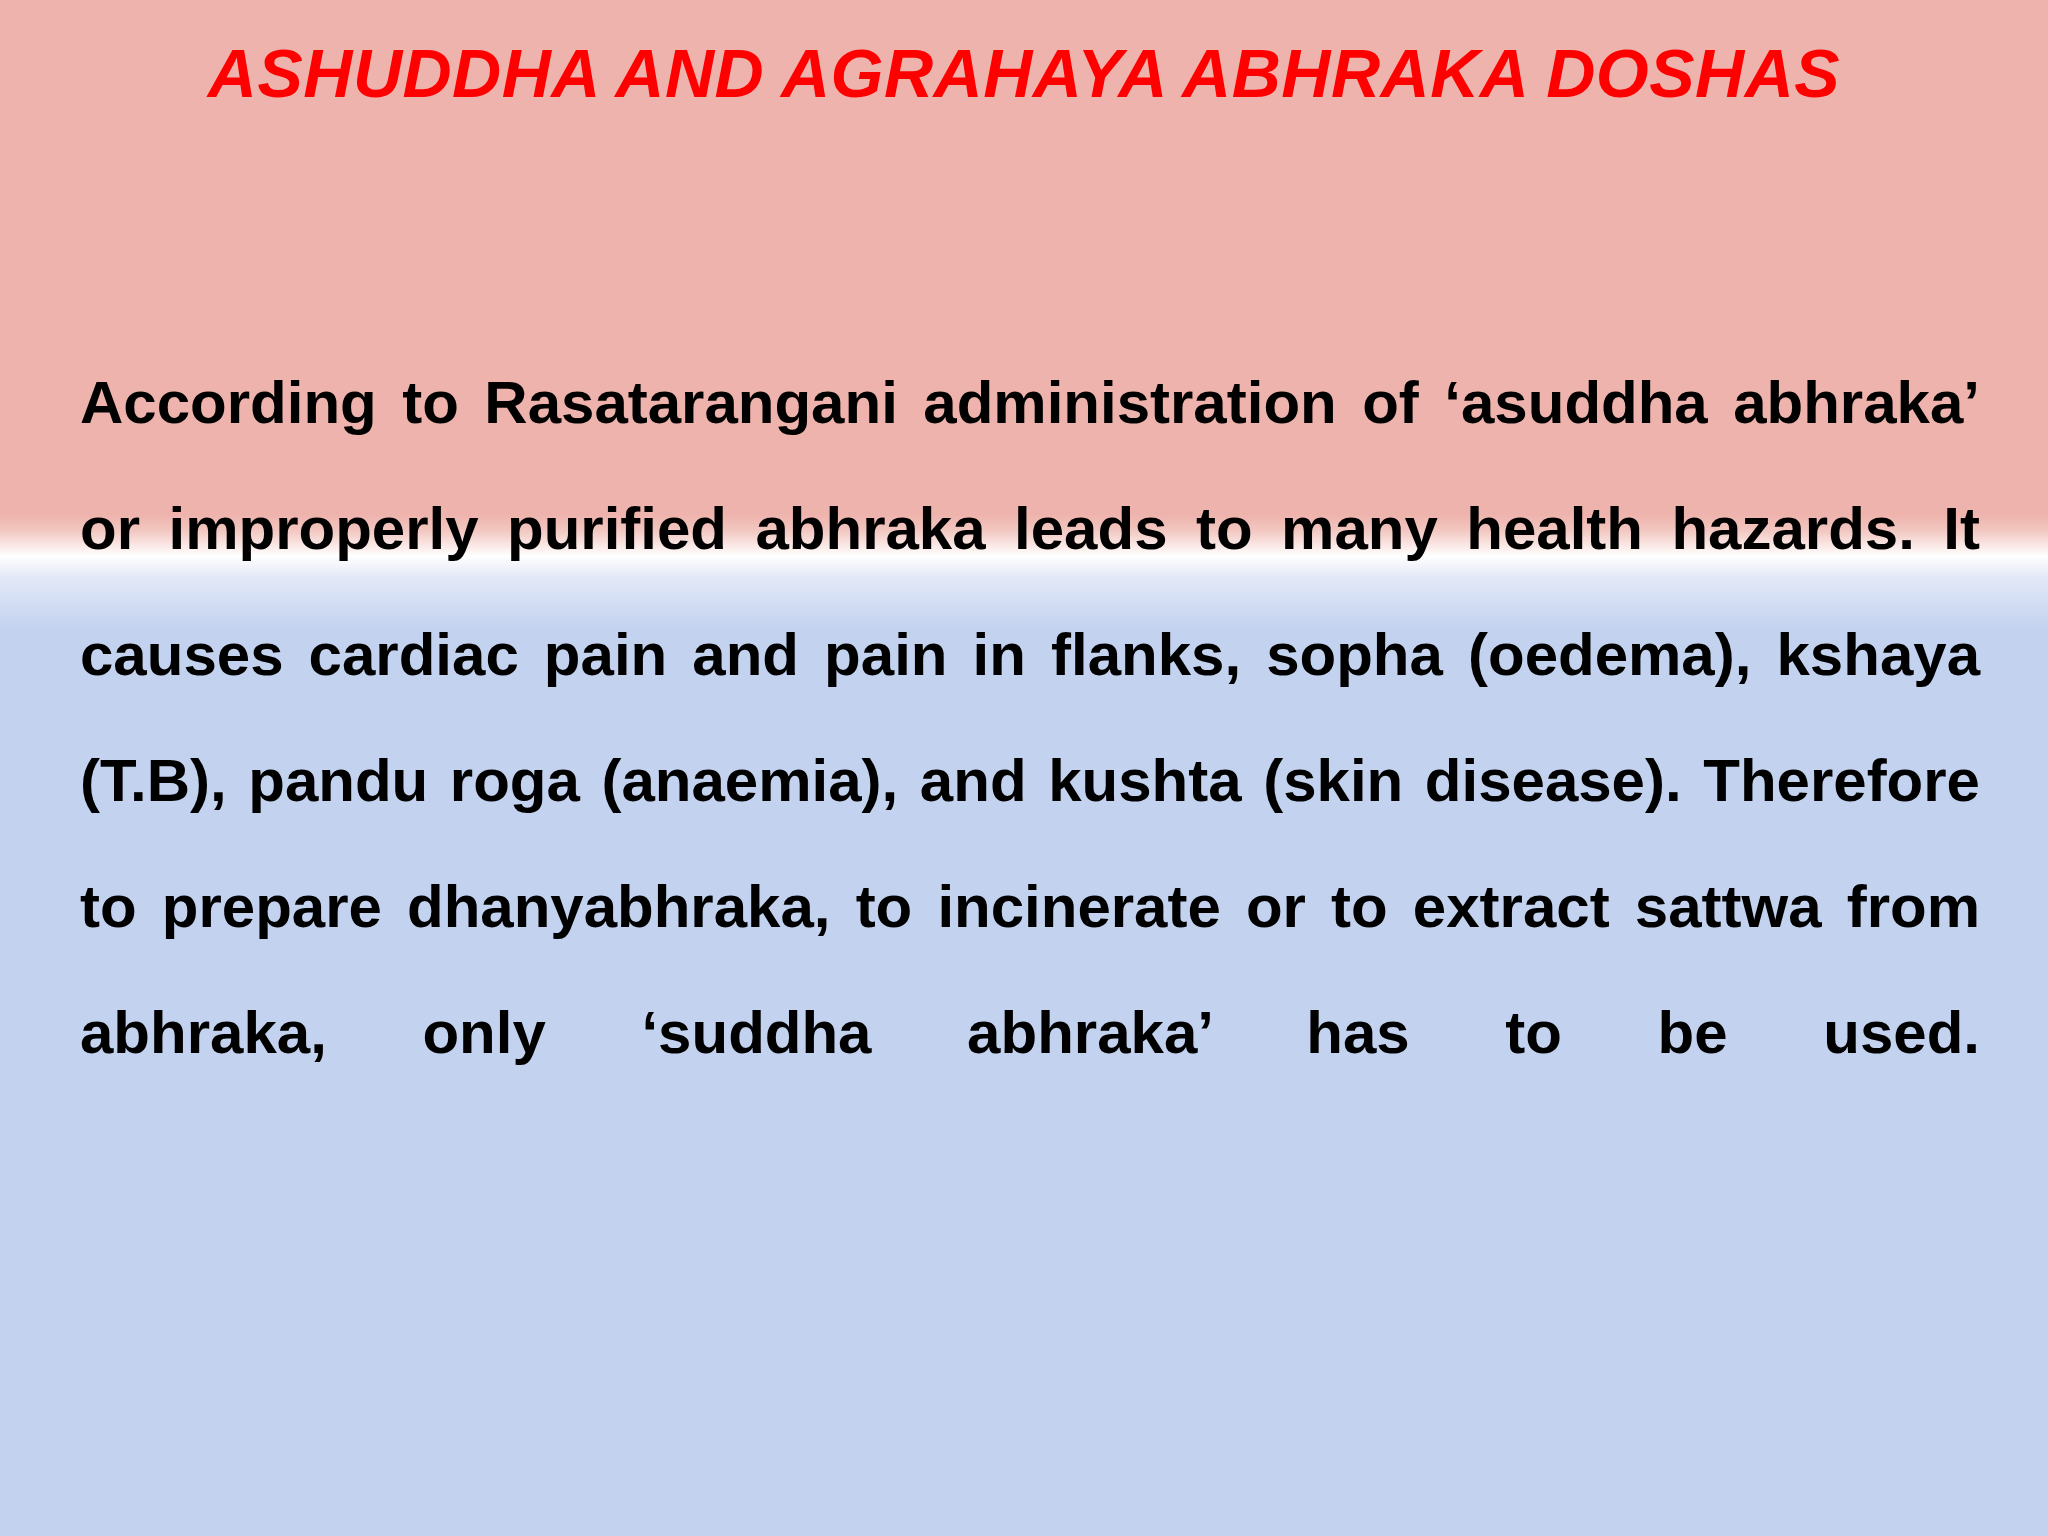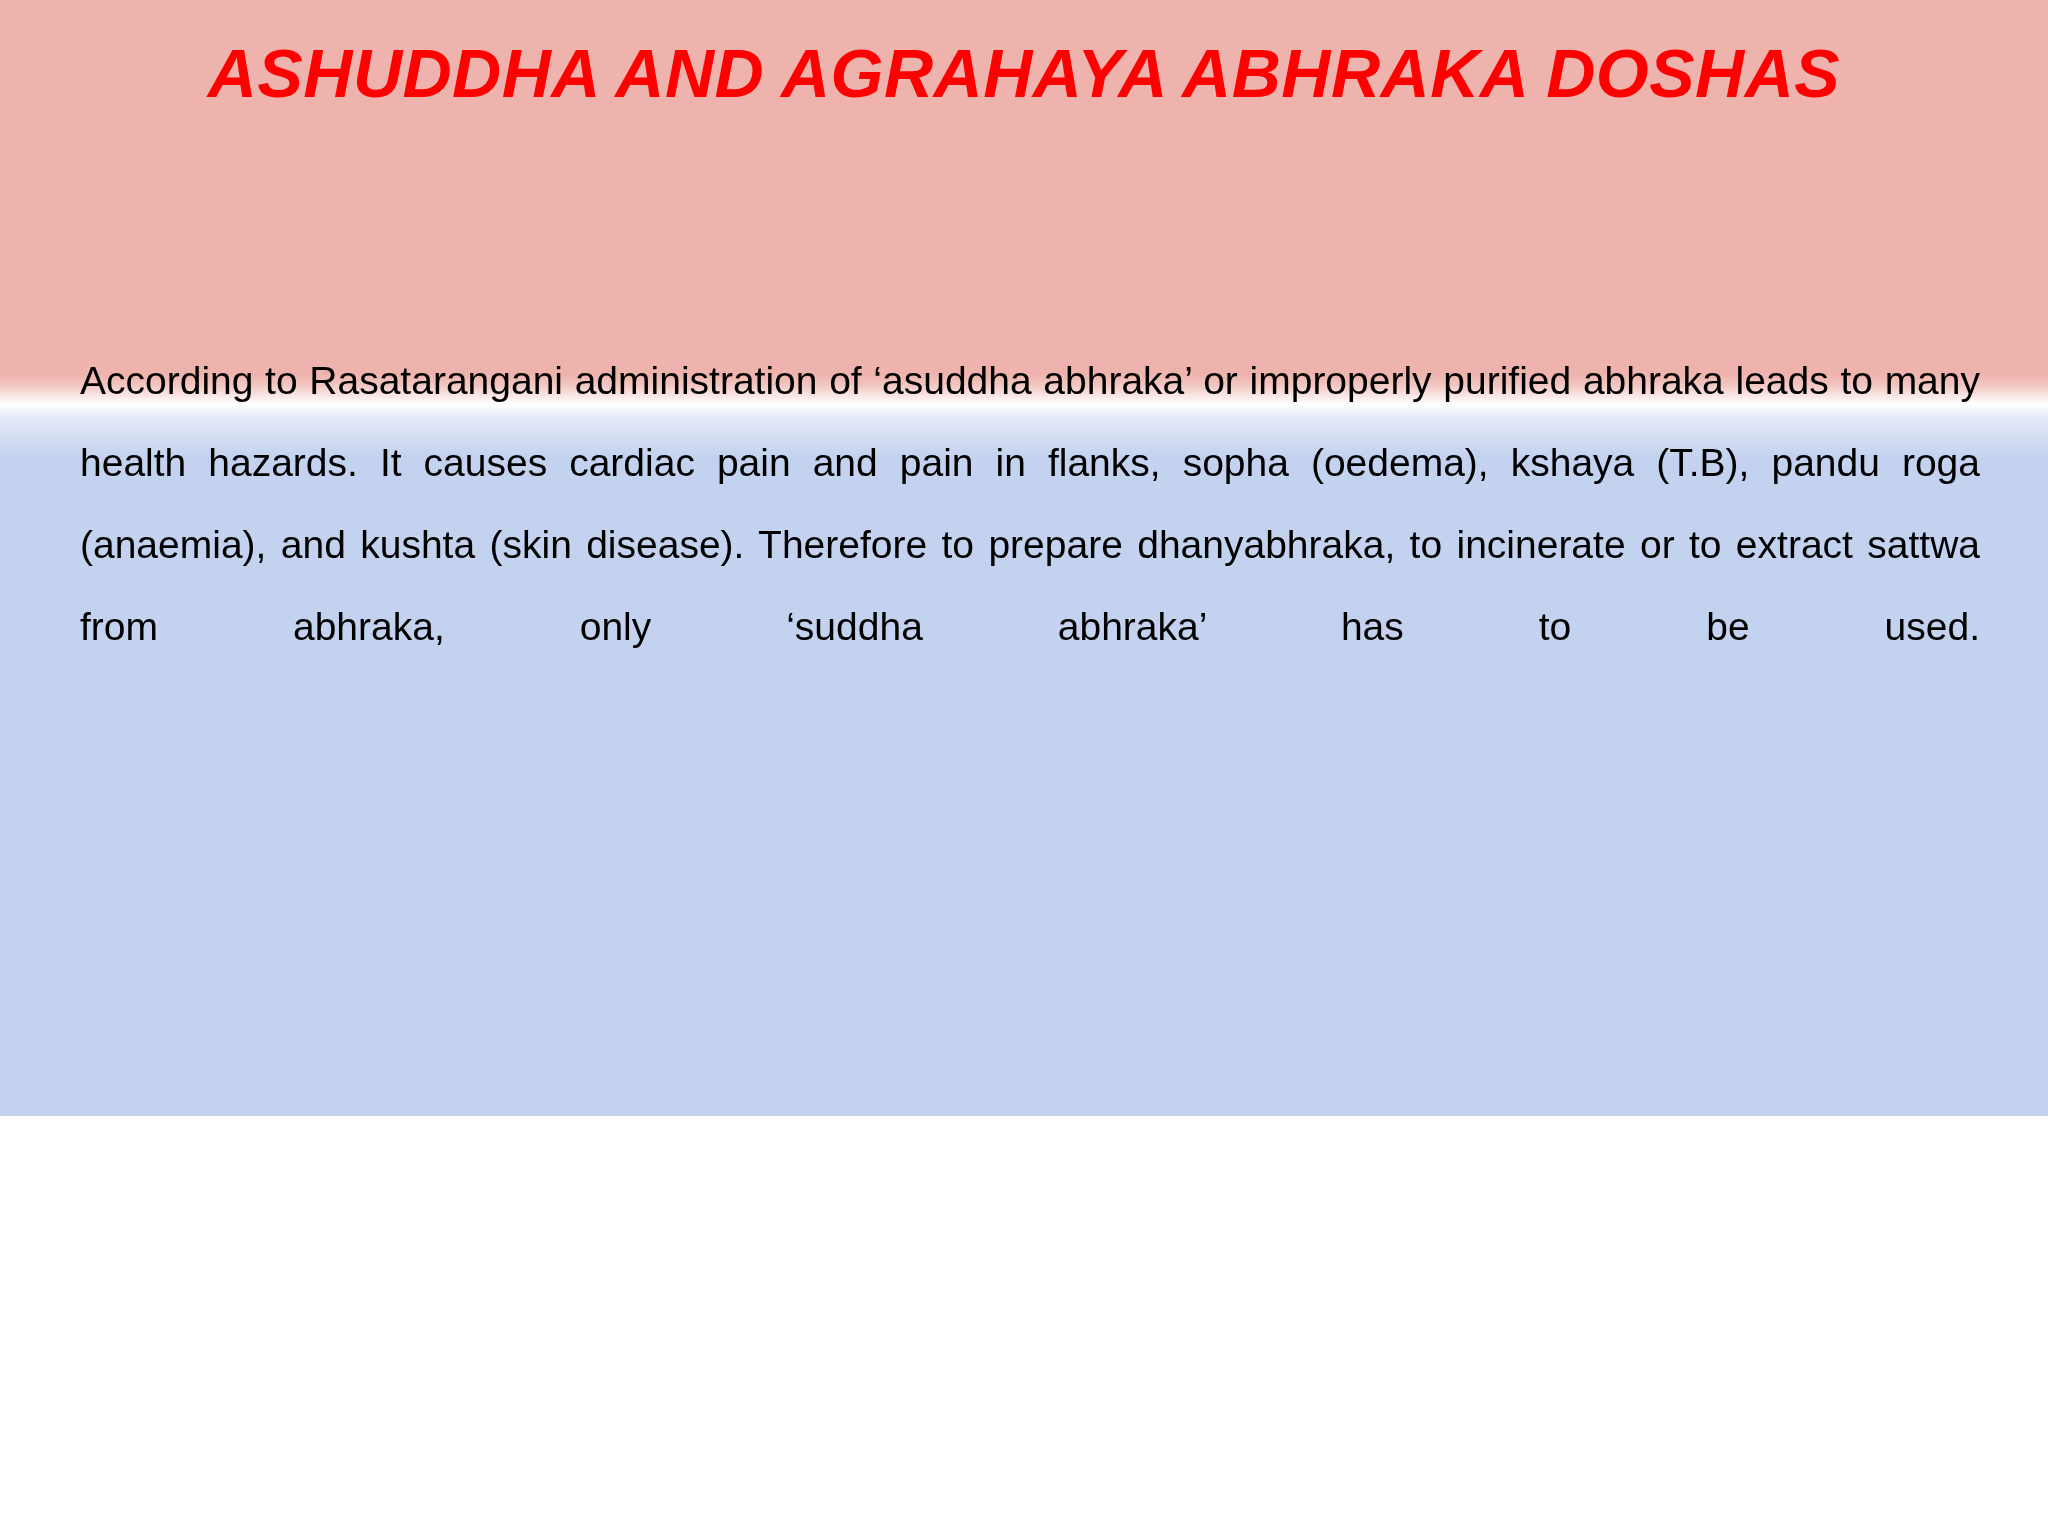--- a/index.html
+++ b/index.html
@@ -8,21 +8,21 @@
   }
   body {
     width: 2048px;
     height: 1536px;
     font-family: "Liberation Sans", sans-serif;
     overflow: hidden;
   }
   .slide {
     position: relative;
     width: 2048px;
-    height: 1116px;
+    height: 1536px;
     box-sizing: border-box;
     background: linear-gradient(to bottom,
         #eeb3ac 0%,
         #eeb3ac 33.5%,
         #f2c6c0 34.5%,
         #ffffff 36.2%,
         #e2e8f7 37.6%,
         #c3d2ef 41%,
         #c3d2ef 100%);
     overflow: hidden;
@@ -38,25 +38,26 @@
     font-style: italic;
     font-size: 68px;
     line-height: 1.28;
     letter-spacing: 0.5px;
   }
   .body-text {
     position: absolute;
     left: 80px;
     top: 340px;
     width: 1900px;
-    font-size: 39px;
+    font-size: 60px;
     line-height: 2.1;
     color: #000000;
     text-align: justify;
     text-justify: inter-word;
+    font-weight: bold;
   }
   .body-text::after {
     content: "";
     display: inline-block;
     width: 100%;
   }
 </style>
 </head>
 <body>
 

